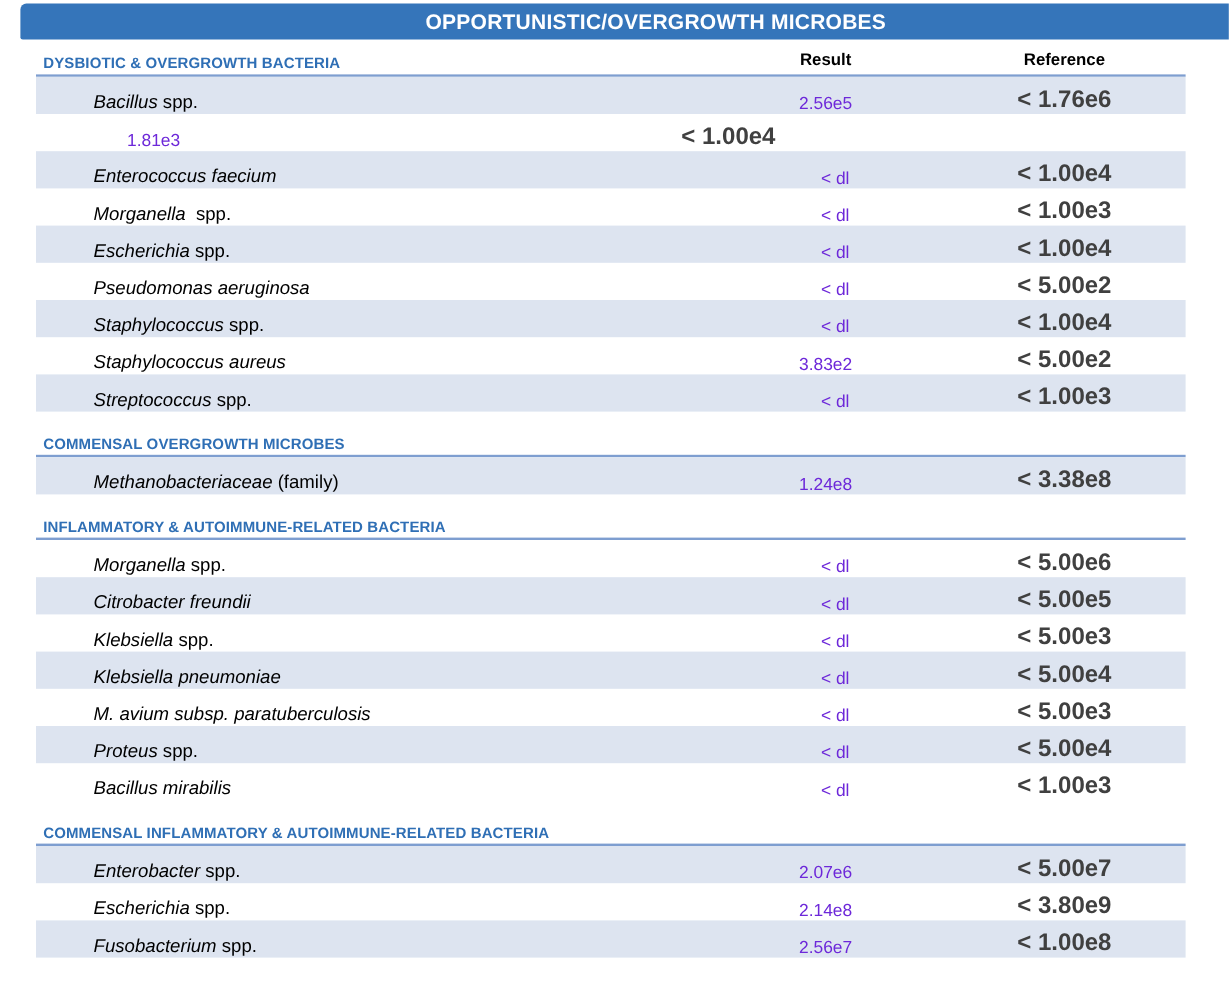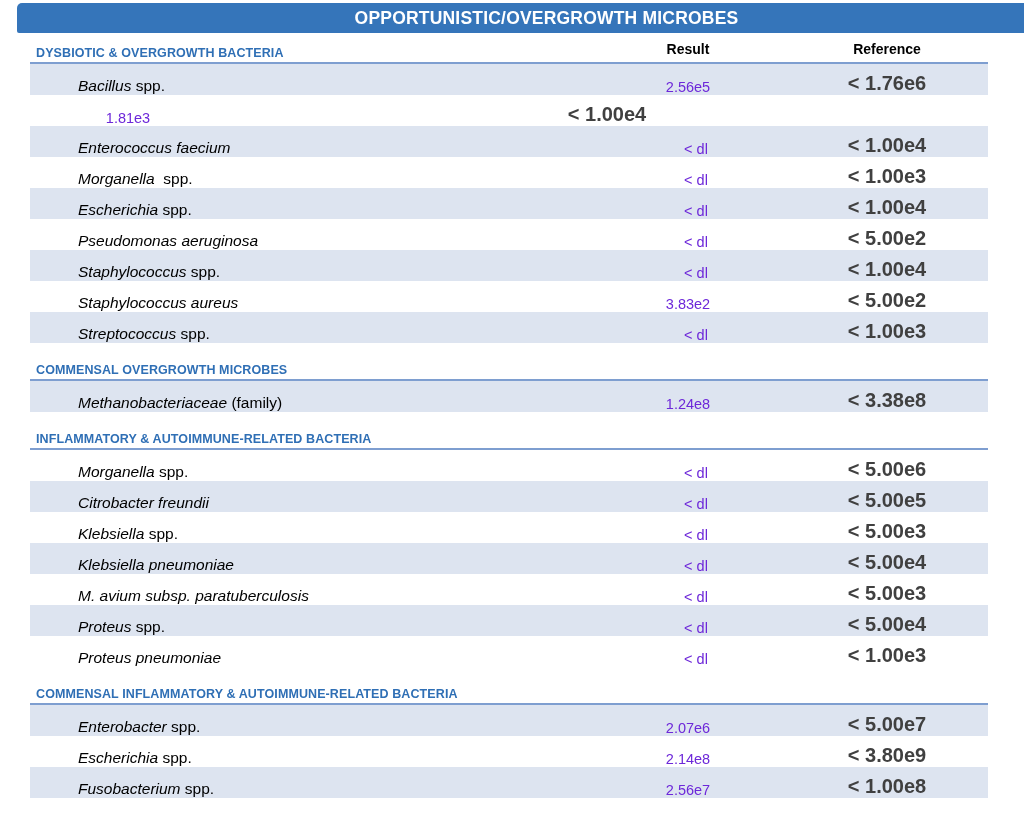--- a/index.html
+++ b/index.html
@@ -228,21 +228,21 @@
         <div class="c-name"><span class="sci">M. avium subsp. paratuberculosis</span></div>
         <div class="c-result bdl">&lt; dl</div>
         <div class="c-ref">&lt; 5.00e3</div>
       </div>
       <div class="row shaded">
         <div class="c-name"><span class="sci">Proteus</span><span> spp.</span></div>
         <div class="c-result bdl">&lt; dl</div>
         <div class="c-ref">&lt; 5.00e4</div>
       </div>
       <div class="row">
-        <div class="c-name"><span class="sci">Proteus pneumoniae</span></div>
+        <div class="c-name"><span class="sci">Bacillus mirabilis</span></div>
         <div class="c-result bdl">&lt; dl</div>
         <div class="c-ref">&lt; 1.00e3</div>
       </div>
       <div class="row section spaced">
         <div class="section-label">COMMENSAL INFLAMMATORY &amp; AUTOIMMUNE-RELATED BACTERIA</div>
       </div>
       <div class="row shaded">
         <div class="c-name"><span class="sci">Enterobacter</span><span> spp.</span></div>
         <div class="c-result">2.07e6</div>
         <div class="c-ref">&lt; 5.00e7</div>

